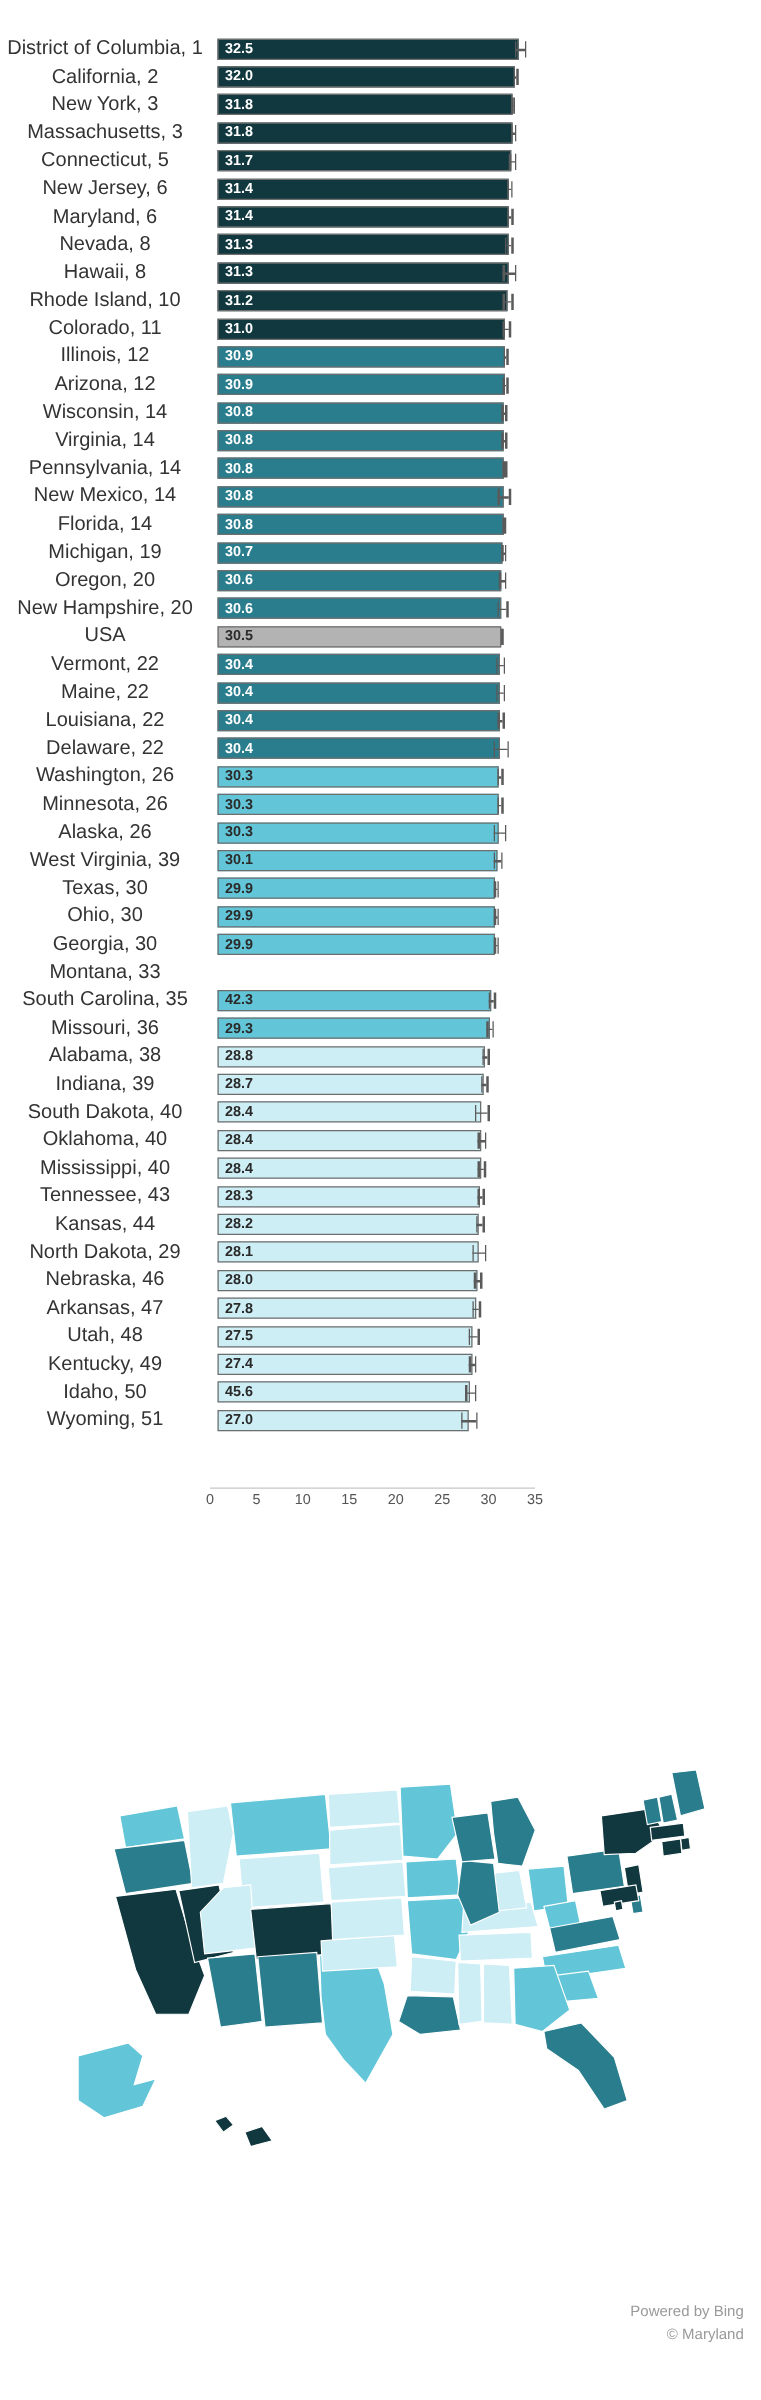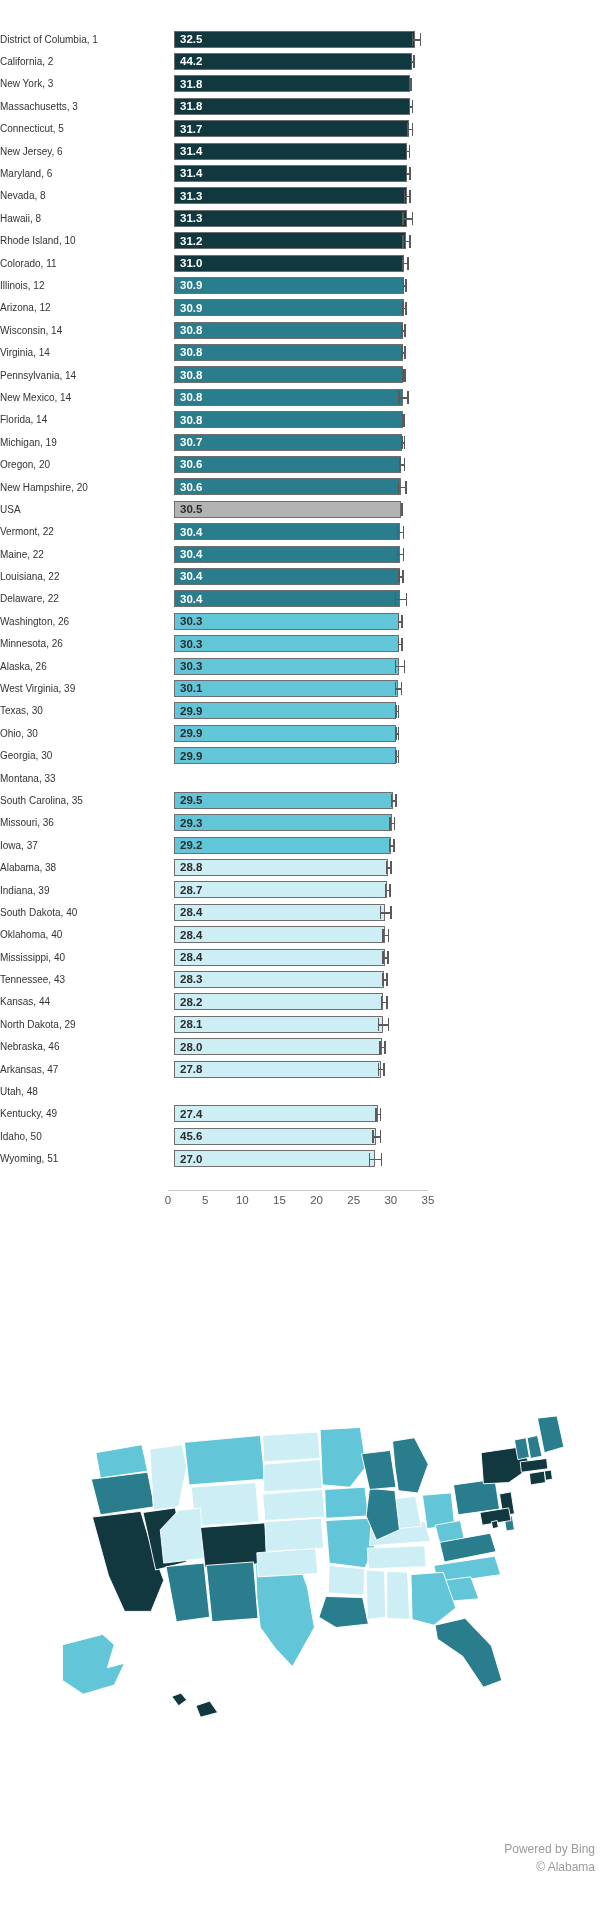--- a/index.html
+++ b/index.html
@@ -34,23 +34,23 @@
     top: 28px;
     width: 609px;
   }
   .row {
     display: flex;
     align-items: center;
     height: 22.4px;
   }
   .row-label {
     width: 168px;
-    text-align: left;
+    text-align: center;
     padding-right: 6px;
-    font-size: 10px;
+    font-size: 16px;
     color: #333333;
     white-space: nowrap;
     overflow: hidden;
   }
   .row-plot {
     position: relative;
     flex: 1;
     height: 22.4px;
   }
   .bar {
@@ -153,21 +153,21 @@
             <div class="bar-value light">32.5</div>
             <div class="err" style="left: 237.714px; width: 8.17143px;"></div>
             <div class="err-cap" style="left: 237.714px;"></div>
             <div class="err-cap" style="left: 245.886px;"></div>
           </div>
         </div>
         <div class="row">
           <div class="row-label">California, 2</div>
           <div class="row-plot">
             <div class="bar" style="width: 237.714px; background: rgb(18, 56, 63);"></div>
-            <div class="bar-value light">44.2</div>
+            <div class="bar-value light">32.0</div>
             <div class="err" style="left: 236.971px; width: 2.22857px;"></div>
             <div class="err-cap" style="left: 236.971px;"></div>
             <div class="err-cap" style="left: 239.2px;"></div>
           </div>
         </div>
         <div class="row">
           <div class="row-label">New York, 3</div>
           <div class="row-plot">
             <div class="bar" style="width: 236.229px; background: rgb(18, 56, 63);"></div>
             <div class="bar-value light">31.8</div>
@@ -476,47 +476,37 @@
             <div class="err-cap" style="left: 223.6px;"></div>
           </div>
         </div>
         <div class="row">
           <div class="row-label">Montana, 33</div>
         </div>
         <div class="row">
           <div class="row-label">South Carolina, 35</div>
           <div class="row-plot">
             <div class="bar" style="width: 219.143px; background: rgb(98, 198, 216);"></div>
-            <div class="bar-value dark">29.5</div>
+            <div class="bar-value dark">42.3</div>
             <div class="err" style="left: 216.914px; width: 4.45714px;"></div>
             <div class="err-cap" style="left: 216.914px;"></div>
             <div class="err-cap" style="left: 221.371px;"></div>
           </div>
         </div>
         <div class="row">
           <div class="row-label">Missouri, 36</div>
           <div class="row-plot">
             <div class="bar" style="width: 217.657px; background: rgb(98, 198, 216);"></div>
             <div class="bar-value dark">29.3</div>
             <div class="err" style="left: 215.429px; width: 4.45714px;"></div>
             <div class="err-cap" style="left: 215.429px;"></div>
             <div class="err-cap" style="left: 219.886px;"></div>
           </div>
         </div>
         <div class="row">
-          <div class="row-label">Iowa, 37</div>
-          <div class="row-plot">
-            <div class="bar" style="width: 216.914px; background: rgb(98, 198, 216);"></div>
-            <div class="bar-value dark">29.2</div>
-            <div class="err" style="left: 214.686px; width: 4.45714px;"></div>
-            <div class="err-cap" style="left: 214.686px;"></div>
-            <div class="err-cap" style="left: 219.143px;"></div>
-          </div>
-        </div>
-        <div class="row">
           <div class="row-label">Alabama, 38</div>
           <div class="row-plot">
             <div class="bar" style="width: 213.943px; background: rgb(205, 238, 245);"></div>
             <div class="bar-value dark">28.8</div>
             <div class="err" style="left: 211.714px; width: 4.45714px;"></div>
             <div class="err-cap" style="left: 211.714px;"></div>
             <div class="err-cap" style="left: 216.171px;"></div>
           </div>
         </div>
         <div class="row">
@@ -604,20 +594,27 @@
           <div class="row-plot">
             <div class="bar" style="width: 206.514px; background: rgb(205, 238, 245);"></div>
             <div class="bar-value dark">27.8</div>
             <div class="err" style="left: 203.543px; width: 5.94286px;"></div>
             <div class="err-cap" style="left: 203.543px;"></div>
             <div class="err-cap" style="left: 209.486px;"></div>
           </div>
         </div>
         <div class="row">
           <div class="row-label">Utah, 48</div>
+          <div class="row-plot">
+            <div class="bar" style="width: 204.286px; background: rgb(205, 238, 245);"></div>
+            <div class="bar-value dark">27.5</div>
+            <div class="err" style="left: 200.571px; width: 7.42857px;"></div>
+            <div class="err-cap" style="left: 200.571px;"></div>
+            <div class="err-cap" style="left: 208px;"></div>
+          </div>
         </div>
         <div class="row">
           <div class="row-label">Kentucky, 49</div>
           <div class="row-plot">
             <div class="bar" style="width: 203.543px; background: rgb(205, 238, 245);"></div>
             <div class="bar-value dark">27.4</div>
             <div class="err" style="left: 201.314px; width: 4.45714px;"></div>
             <div class="err-cap" style="left: 201.314px;"></div>
             <div class="err-cap" style="left: 205.771px;"></div>
           </div>
@@ -708,17 +705,17 @@
           <path d="M898,128 L910,126 L912,142 L900,144 Z" fill="#12383f"></path>
           <path d="M872,132 L898,128 L900,148 L874,152 Z" fill="#12383f"></path>
           <path d="M820,168 L840,164 L846,202 L826,206 Z" fill="#12383f"></path>
           <path d="M828,208 L842,206 L846,230 L832,232 Z" fill="#2a7d8c"></path>
           <path d="M786,200 L836,192 L840,214 L790,222 Z" fill="#12383f"></path>
           <path d="M806,216 L816,214 L818,226 L808,228 Z" fill="#12383f"></path>
         </g>
     </svg>
     <div id="map-credit">
       <div>Powered by Bing</div>
-      <div>© Alabama</div>
+      <div>© Maryland</div>
     </div>
   </div>
 
 </div>
 
 </body></html>

